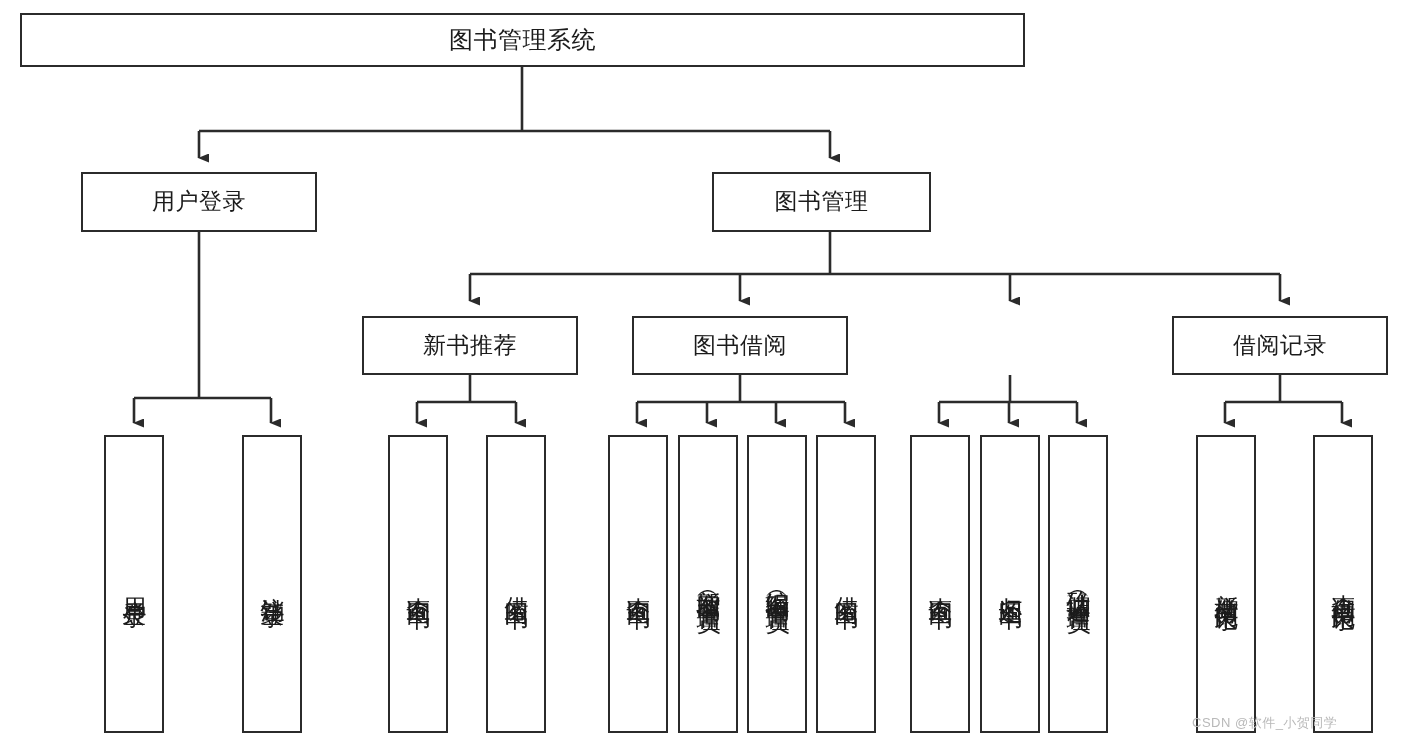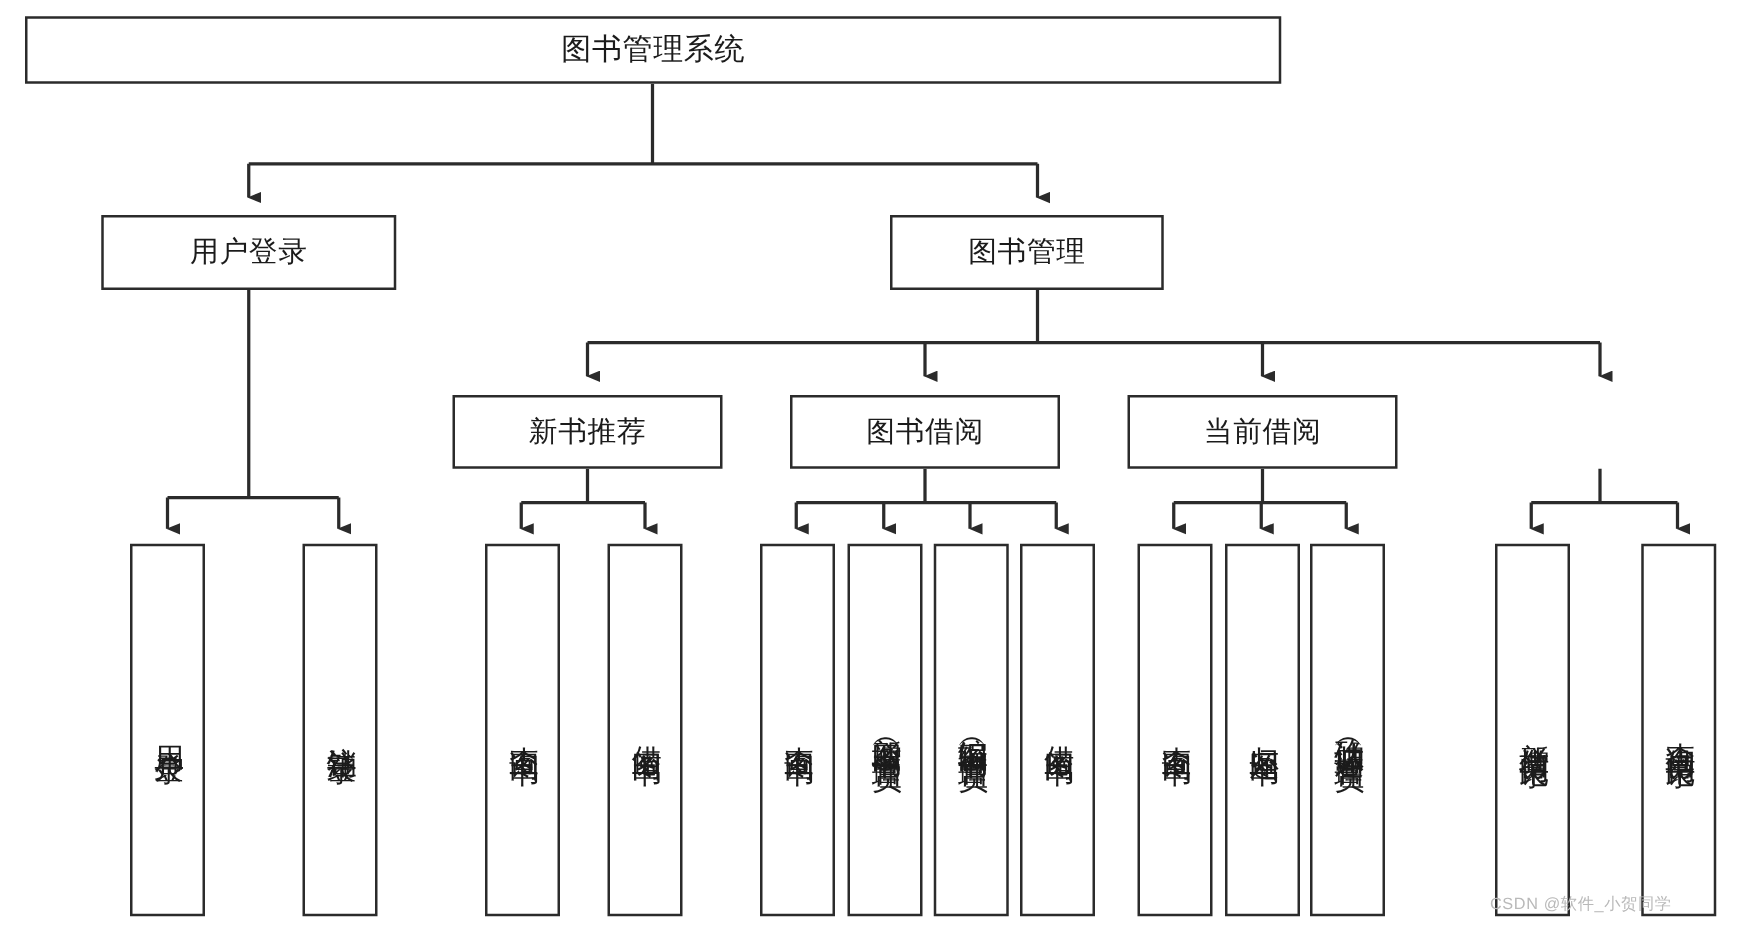--- a/index.html
+++ b/index.html
@@ -111,22 +111,22 @@
   <div class="node horiz" style="left:712px;top:172px;width:219px;height:60px;">
     <span class="lbl">图书管理</span>
   </div>
 
   <div class="node horiz" style="left:362px;top:316px;width:216px;height:59px;">
     <span class="lbl">新书推荐</span>
   </div>
   <div class="node horiz" style="left:632px;top:316px;width:216px;height:59px;">
     <span class="lbl">图书借阅</span>
   </div>
-  <div class="node horiz" style="left:902px;top:316px;width:216px;height:59px;">
-    <span class="lbl">当前借阅</span>
+  <div class="node horiz" style="left:1172px;top:316px;width:216px;height:59px;">
+    <span class="lbl">借阅记录</span>
   </div>
 
   <div class="node vert" style="left:104px;top:435px;width:60px;height:298px;">
     <span class="lbl">用户登录</span>
   </div>
   <div class="node vert" style="left:242px;top:435px;width:60px;height:298px;">
     <span class="lbl">注销登录</span>
   </div>
 
   <div class="node vert" style="left:388px;top:435px;width:60px;height:298px;">

